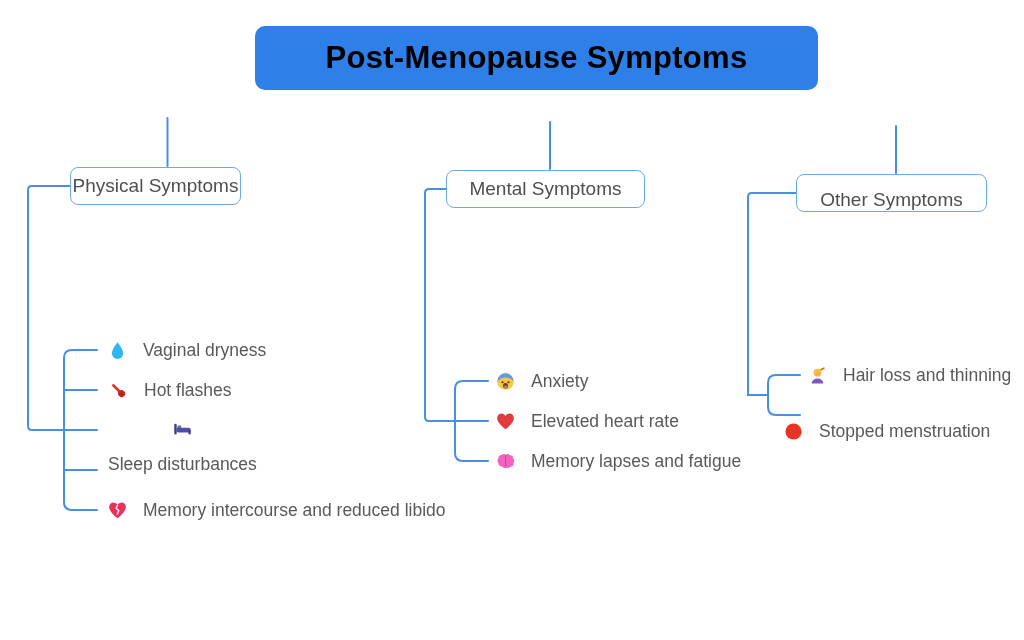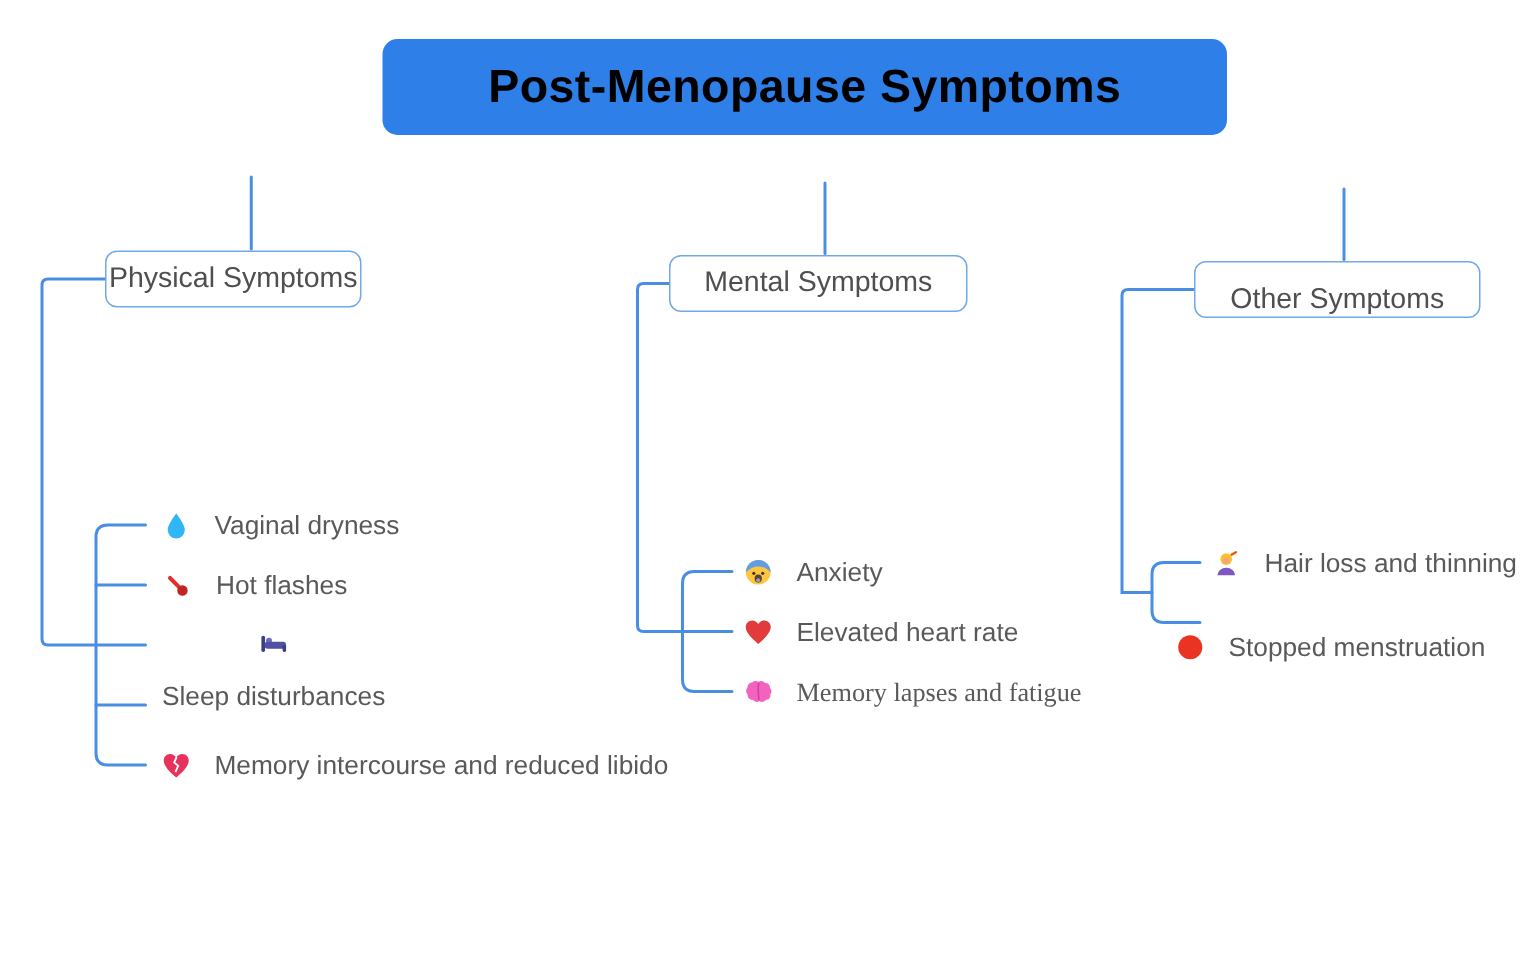--- a/index.html
+++ b/index.html
@@ -69,21 +69,21 @@
   }
   
   #leaf-p0 { left: 108px; top: 339px; }
   #leaf-p1 { left: 109px; top: 379px; }
   #leaf-p2 { left: 108px; top: 419px; flex-direction: column; }
   #leaf-p3 { left: 108px; top: 459px; }
   #leaf-p4 { left: 108px; top: 499px; }
   
   #leaf-m0 { left: 496px; top: 370px; }
   #leaf-m1 { left: 496px; top: 410px; }
-  #leaf-m2 { left: 496px; top: 450px; font-family: Liberation Serif, serif; }
+  #leaf-m2 { left: 496px; top: 450px; }
   
   #leaf-o0 { left: 808px; top: 364px; align-items: center; }
   #leaf-o1 { left: 784px; top: 404px; margin-top: 16px; }
 </style>
 </head>
 <body>
 
 <div id="canvas">
 
   <svg id="connector-layer" viewBox="0 0 1024 640" xmlns="http://www.w3.org/2000/svg">

